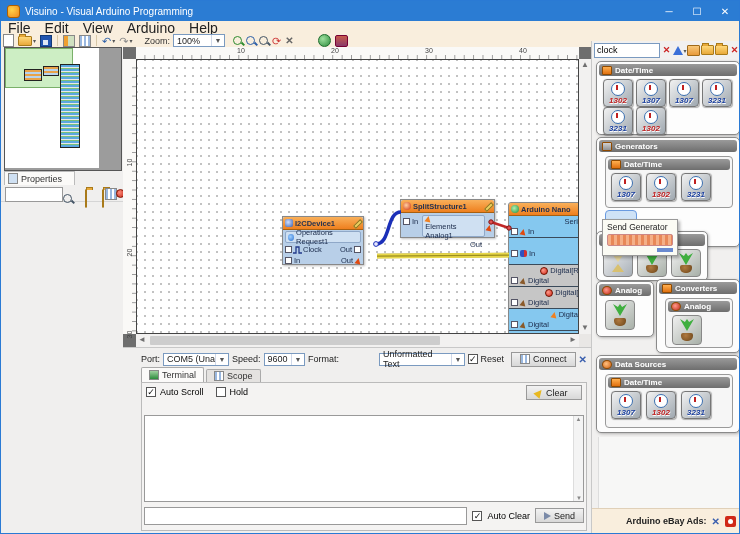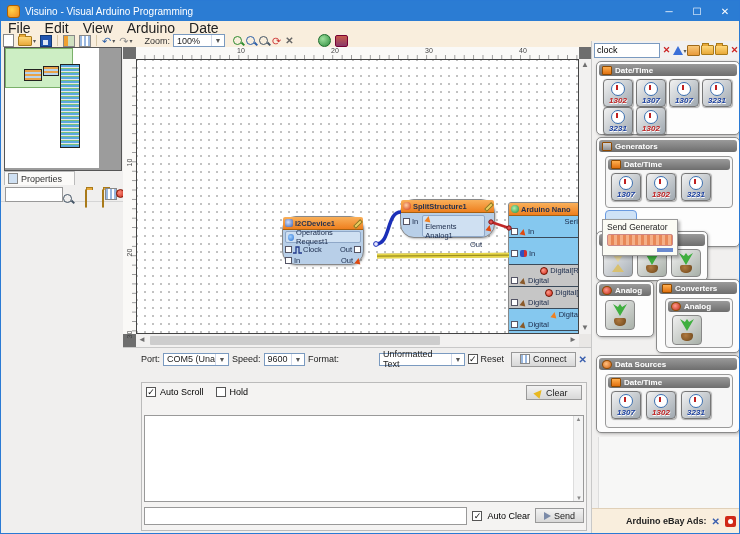--- a/index.html
+++ b/index.html
@@ -54,21 +54,21 @@
   .vruler{position:absolute;left:0;top:12px;width:13px;bottom:13px;background:#faf9f7;border-right:1px solid #999;
      background-image:repeating-linear-gradient(180deg,transparent 0 8.4px,#999 8.4px 9.4px);background-size:4px 9.4px;background-position:right 0;background-repeat:repeat-y;}
   .vrnum{position:absolute;left:0px;font-size:7px;color:#444;transform:rotate(-90deg);transform-origin:center;width:13px;text-align:center;}
   .sheet{position:absolute;left:13px;top:12px;width:443px;height:275px;background:#fff;border:1px solid #444;box-sizing:border-box;overflow:hidden;
      background-image:radial-gradient(#c2c2c2 0.8px,transparent 0.9px);background-size:8px 8px;background-position:4px 4px;}
   .vscroll{position:absolute;right:0;top:12px;width:12px;bottom:13px;background:#f2f1f0;}
   .hscroll{position:absolute;left:13px;bottom:0;height:13px;right:12px;background:#f2f1f0;}
   .scr-arrow{position:absolute;color:#707070;font-size:8px;line-height:12px;width:12px;text-align:center;}
   .hthumb{position:absolute;left:14px;top:2px;height:9px;width:290px;background:#cdcdcd;border-radius:1px;}
   
-  .comp{position:absolute;border:1px solid #888;border-radius:14px;background:#b8cfe8;box-shadow:1px 1px 2px rgba(0,0,0,.25);font-size:7.5px;color:#1a2a4a;}
+  .comp{position:absolute;border:1px solid #888;border-radius:0;background:#b8cfe8;box-shadow:1px 1px 2px rgba(0,0,0,.25);font-size:7.5px;color:#1a2a4a;}
   .comp-head{height:12px;background:linear-gradient(#f9b05a,#ee7f1e);border-bottom:1px solid #a86010;border-radius:2px 2px 0 0;display:flex;align-items:center;padding:0 2px;color:#26324f;font-weight:bold;font-size:7.5px;}
   .wrench{margin-left:auto;width:8px;height:8px;position:relative;}
   .wrench::before{content:"";position:absolute;left:3px;top:0;width:2px;height:8px;background:#e8d060;transform:rotate(45deg);border:0.5px solid #907020;}
   .hico{width:8px;height:8px;margin-right:2px;border-radius:2px;}
   .subrow{margin:1px 2px;background:#cfe0f2;border:1px solid #8fa8c8;border-radius:2px;display:flex;align-items:center;padding:0 2px;height:10px;}
   .pinrow{display:flex;align-items:center;height:11px;padding:0 2px;}
   .psq{width:7px;height:7px;background:#fff;border:1px solid #556;box-sizing:border-box;}
   .flame{width:0;height:0;border-left:3px solid transparent;border-right:3px solid transparent;border-bottom:6px solid #e04a10;transform:rotate(12deg);}
   .flame.brown{border-bottom-color:#8a5a2a;}
   .flame.orange{border-bottom-color:#f08020;}
@@ -140,21 +140,21 @@
       <div class="wbtn">☐</div>
       <div class="wbtn">✕</div>
     </div>
   </div>
 
   <div class="abs menubar">
     <span>File</span>
     <span>Edit</span>
     <span>View</span>
     <span>Arduino</span>
-    <span>Date</span>
+    <span>Help</span>
   </div>
 
   <div class="abs toolbar">
     <div class="tbtn">
         <span class="page-ic"></span>
       </div>
     <div class="tbtn">
         <span class="folder-ic"></span>
         <span class="ddsm">▾</span>
       </div>
@@ -543,20 +543,30 @@
         <span class="dd">▼</span>
       </div>
       <span class="chk">✓</span>
       <span>Reset</span>
       <button class="btn" style="margin-left:4px;">
         <span class="panel-ic2" style="width:8px;height:8px;"></span>
         <span>Connect</span>
       </button>
       <span class="x-ic" style="margin-left:auto;color:#3a5fae;">✕</span>
     </div>
+    <div class="tabrow">
+      <div class="tab sel">
+        <span class="panel-ic1" style="width:8px;height:8px;background:linear-gradient(#9fd09f,#2c8c3c);"></span>
+        <span>Terminal</span>
+      </div>
+      <div class="tab">
+        <span class="panel-ic2" style="width:8px;height:8px;"></span>
+        <span>Scope</span>
+      </div>
+    </div>
     <div class="tabframe">
       <div class="abs" style="left:4px;top:4px;display:flex;align-items:center;gap:4px;font-size:9px;">
         <span class="chk">✓</span>
         <span>Auto Scroll</span>
         <span class="chk" style="margin-left:8px;"></span>
         <span>Hold</span>
       </div>
       <button class="btn abs" style="right:4px;top:2px;width:56px;">
         <span class="broom"></span>
         <span>Clear</span>

